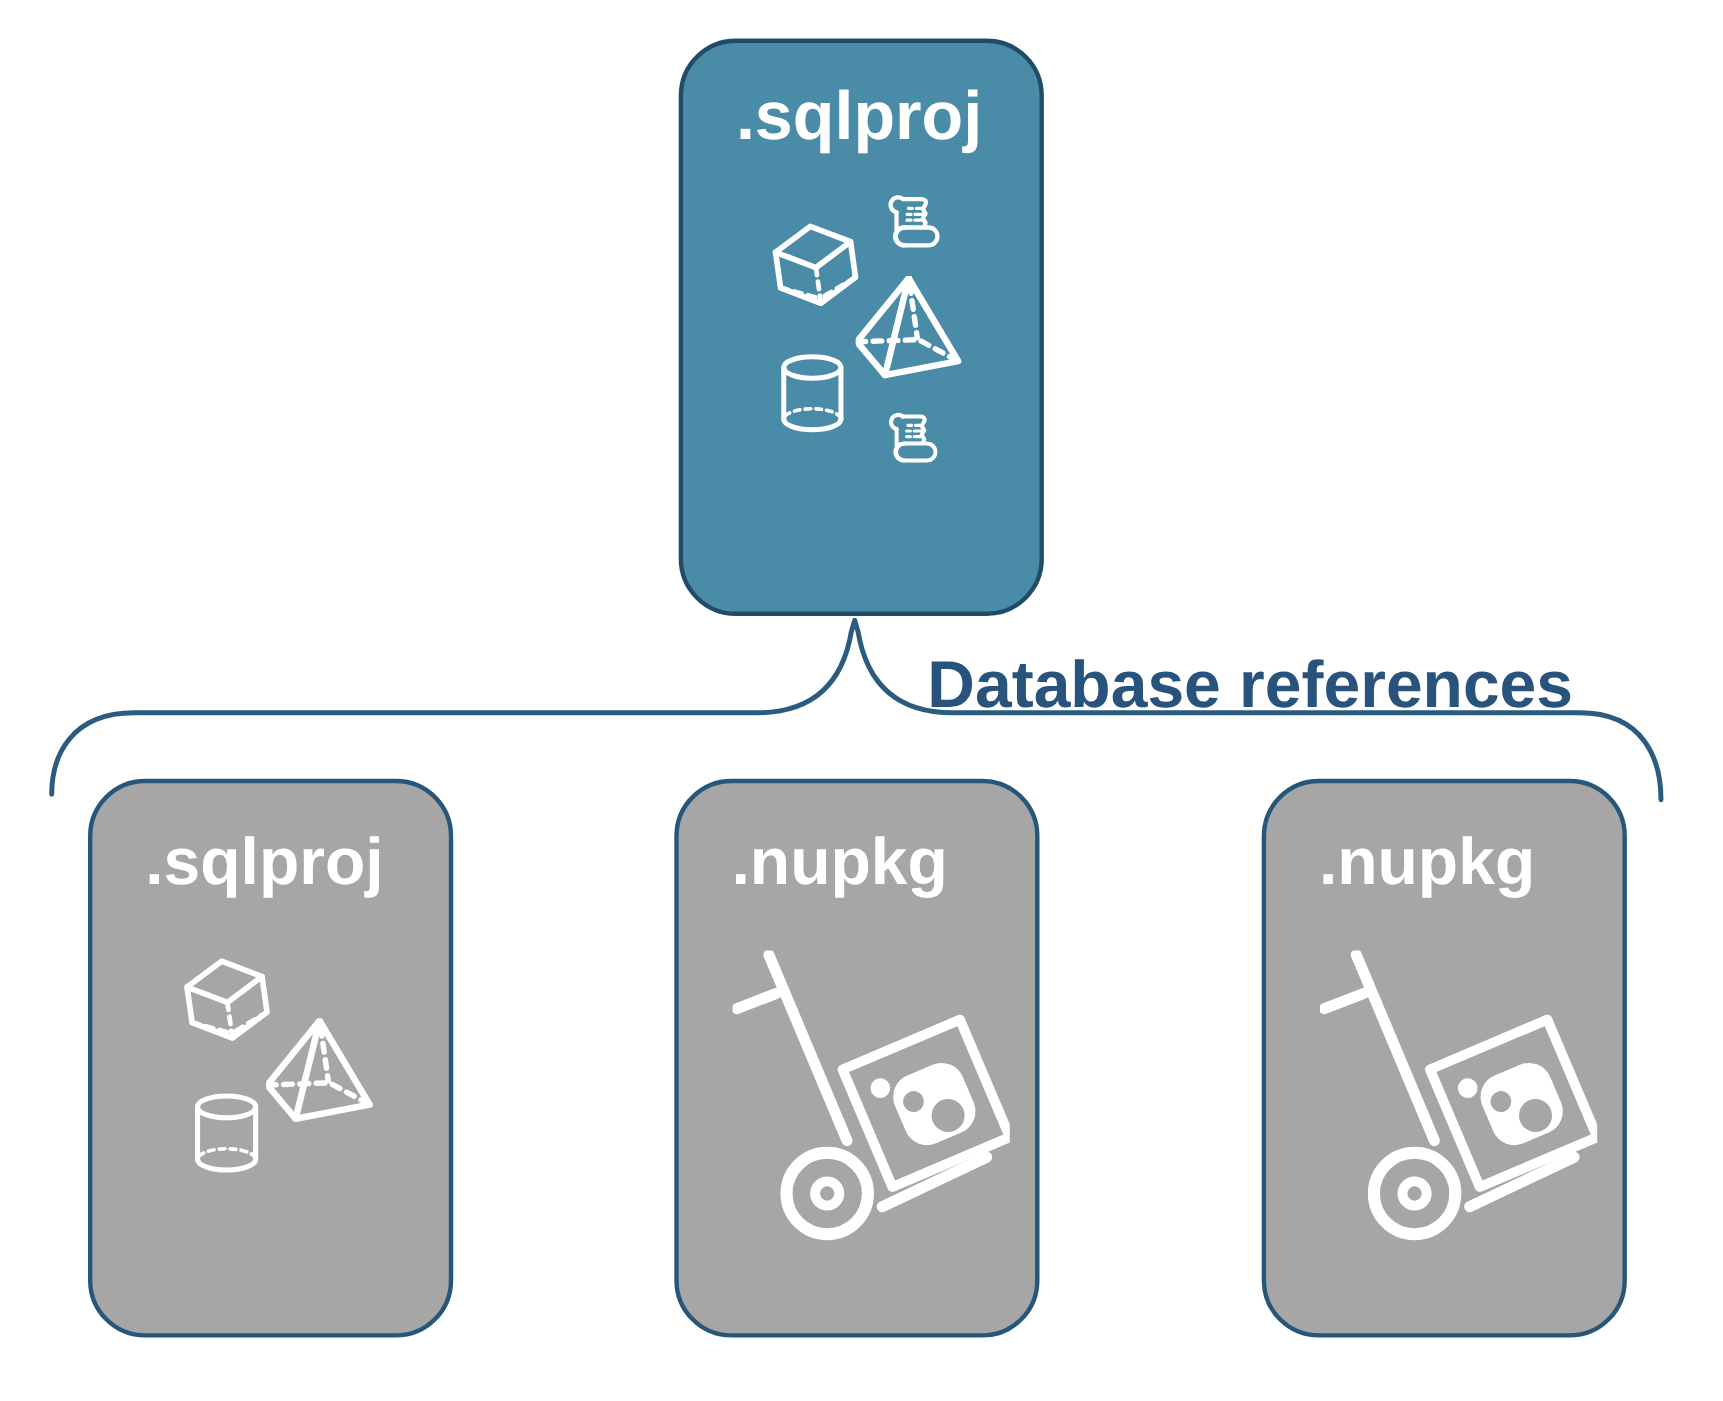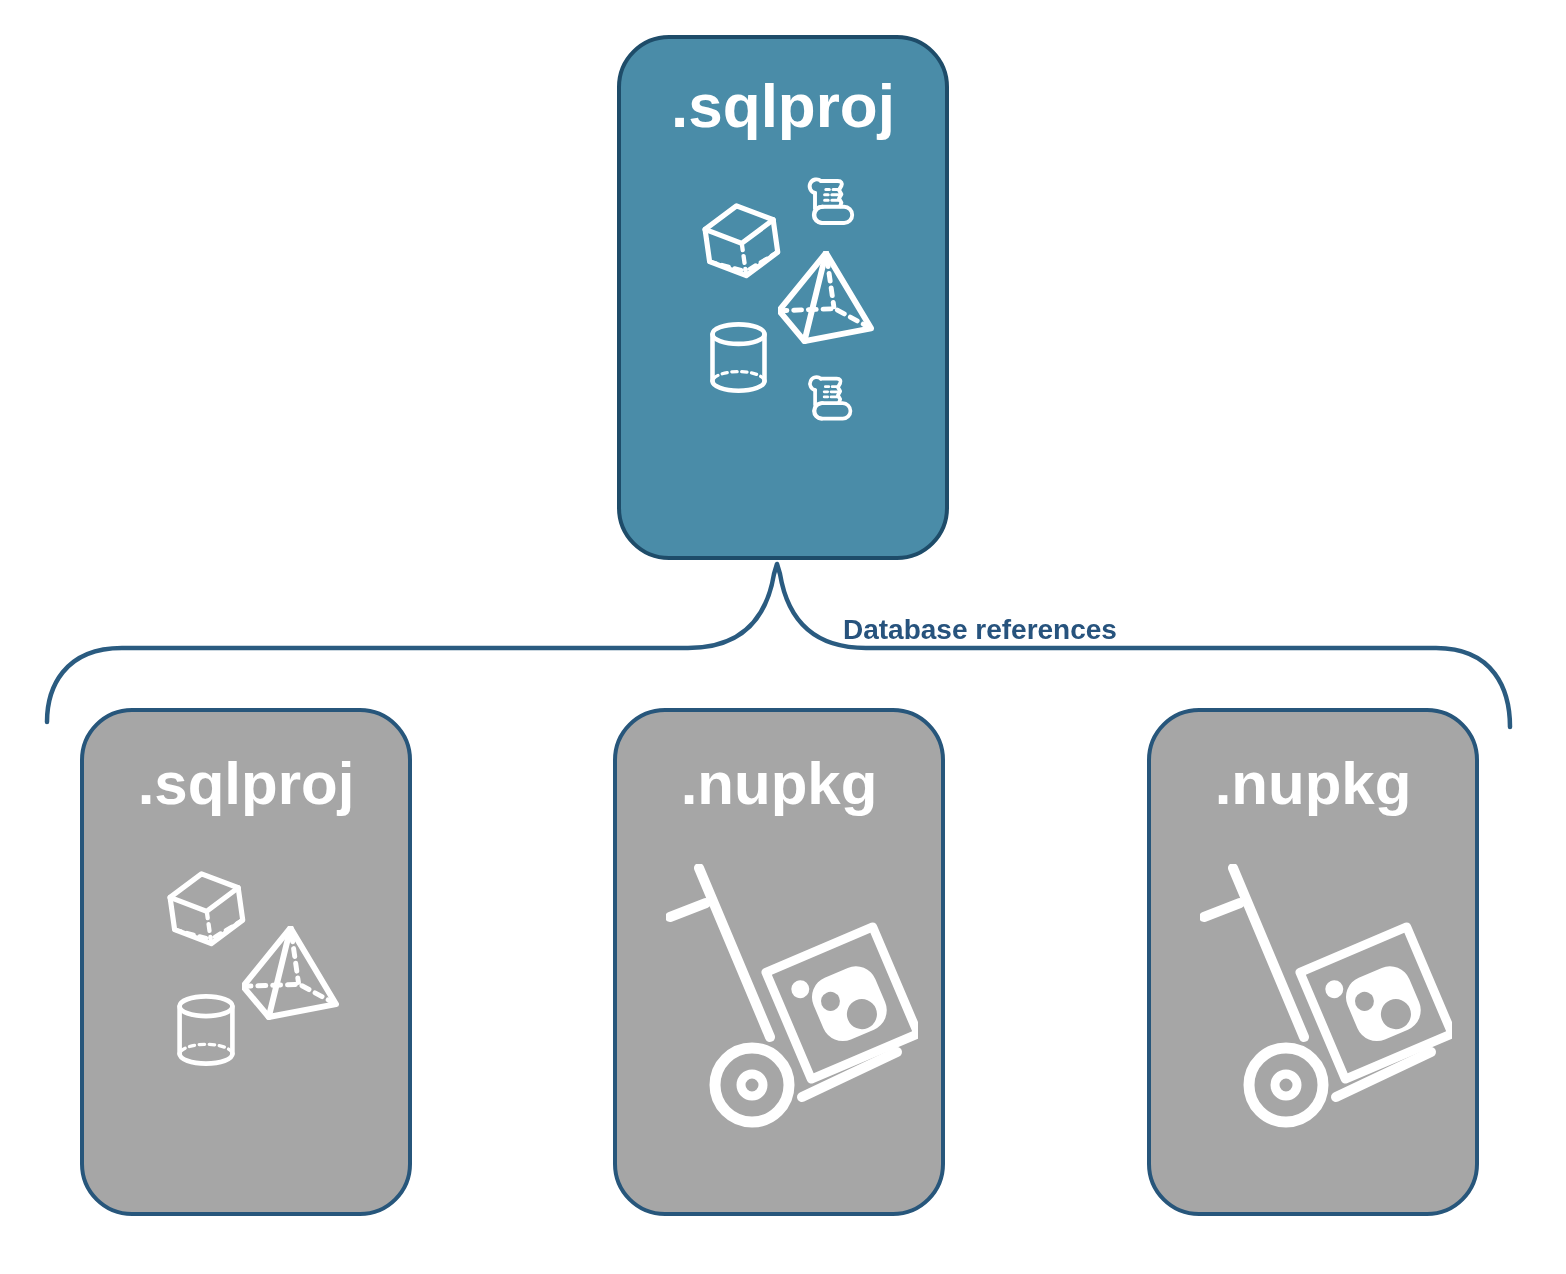--- a/index.html
+++ b/index.html
@@ -21,22 +21,22 @@
   .node-root{
     left:617px; top:35px; width:332px; height:525px;
     background:var(--root-fill); border:4px solid var(--root-border);
   }
   .node-child{
     top:708px; width:332px; height:508px;
     background:var(--child-fill); border:4px solid var(--child-border);
   }
   .pos-child-0{left:80px;} .pos-child-1{left:613px;} .pos-child-2{left:1147px;}
   .node-label{
-    margin-top:36px; text-align:center;
-    color:var(--node-text); font-weight:bold; font-size:62px; line-height:1;
+    margin-top:36px; 
+    color:var(--node-text); font-weight:bold; font-size:62px; line-height:1;padding-left:48px;
   }
   .node-child .node-label{margin-top:42px; font-size:60px;}
   .icon{position:absolute;}
   .shape{stroke:var(--icon); fill:none; stroke-linecap:round; stroke-linejoin:round;}
   .dash{stroke-dasharray:8 7;}
   .fillw{fill:var(--icon); stroke:none;}
   .hole{fill:var(--child-fill); stroke:none;}
   
   .node-root .i-cube{left:78px; top:163px; width:86px; height:86px; transform:rotate(-8deg);}
   .node-root .i-scroll-a{left:176px; top:136px; width:60px; height:60px;}
@@ -45,22 +45,22 @@
   .node-root .i-scroll-b{left:177px; top:334px; width:57px; height:57px;}
   
   .node-child .i-cube{left:80px; top:158px; width:86px; height:86px; transform:rotate(-8deg);}
   .node-child .i-pyramid{left:158px; top:214px; width:99px; height:94px;}
   .node-child .i-cylinder{left:89px; top:281px; width:66px; height:76px;}
   
   .i-dolly{left:49px; top:152px; width:252px; height:268px;}
   
   .brace{position:absolute; left:0; top:0; width:1566px; height:1274px; pointer-events:none;}
   .connector-label{
-    position:absolute; left:843px; top:614px;
-    color:var(--label-text); font-weight:bold; font-size:28px; white-space:nowrap;
+    position:absolute; left:843px; top:588px;
+    color:var(--label-text); font-weight:bold; font-size:60px; white-space:nowrap;
   }
 </style>
 </head>
 <body>
 
 <div class="canvas">
 
   <svg class="brace" viewBox="0 0 1566 1274" xmlns="http://www.w3.org/2000/svg" aria-hidden="true">
     <path class="shape" style="stroke:var(--connector); stroke-width:4.5" d="M47,722 C47,688 64,648 122,648 L688,648 C738,648 766,622 774,574 L777,564
              L780,574 C788,622 816,648 866,648 L1436,648 C1494,648 1510,690 1510,727"></path>

